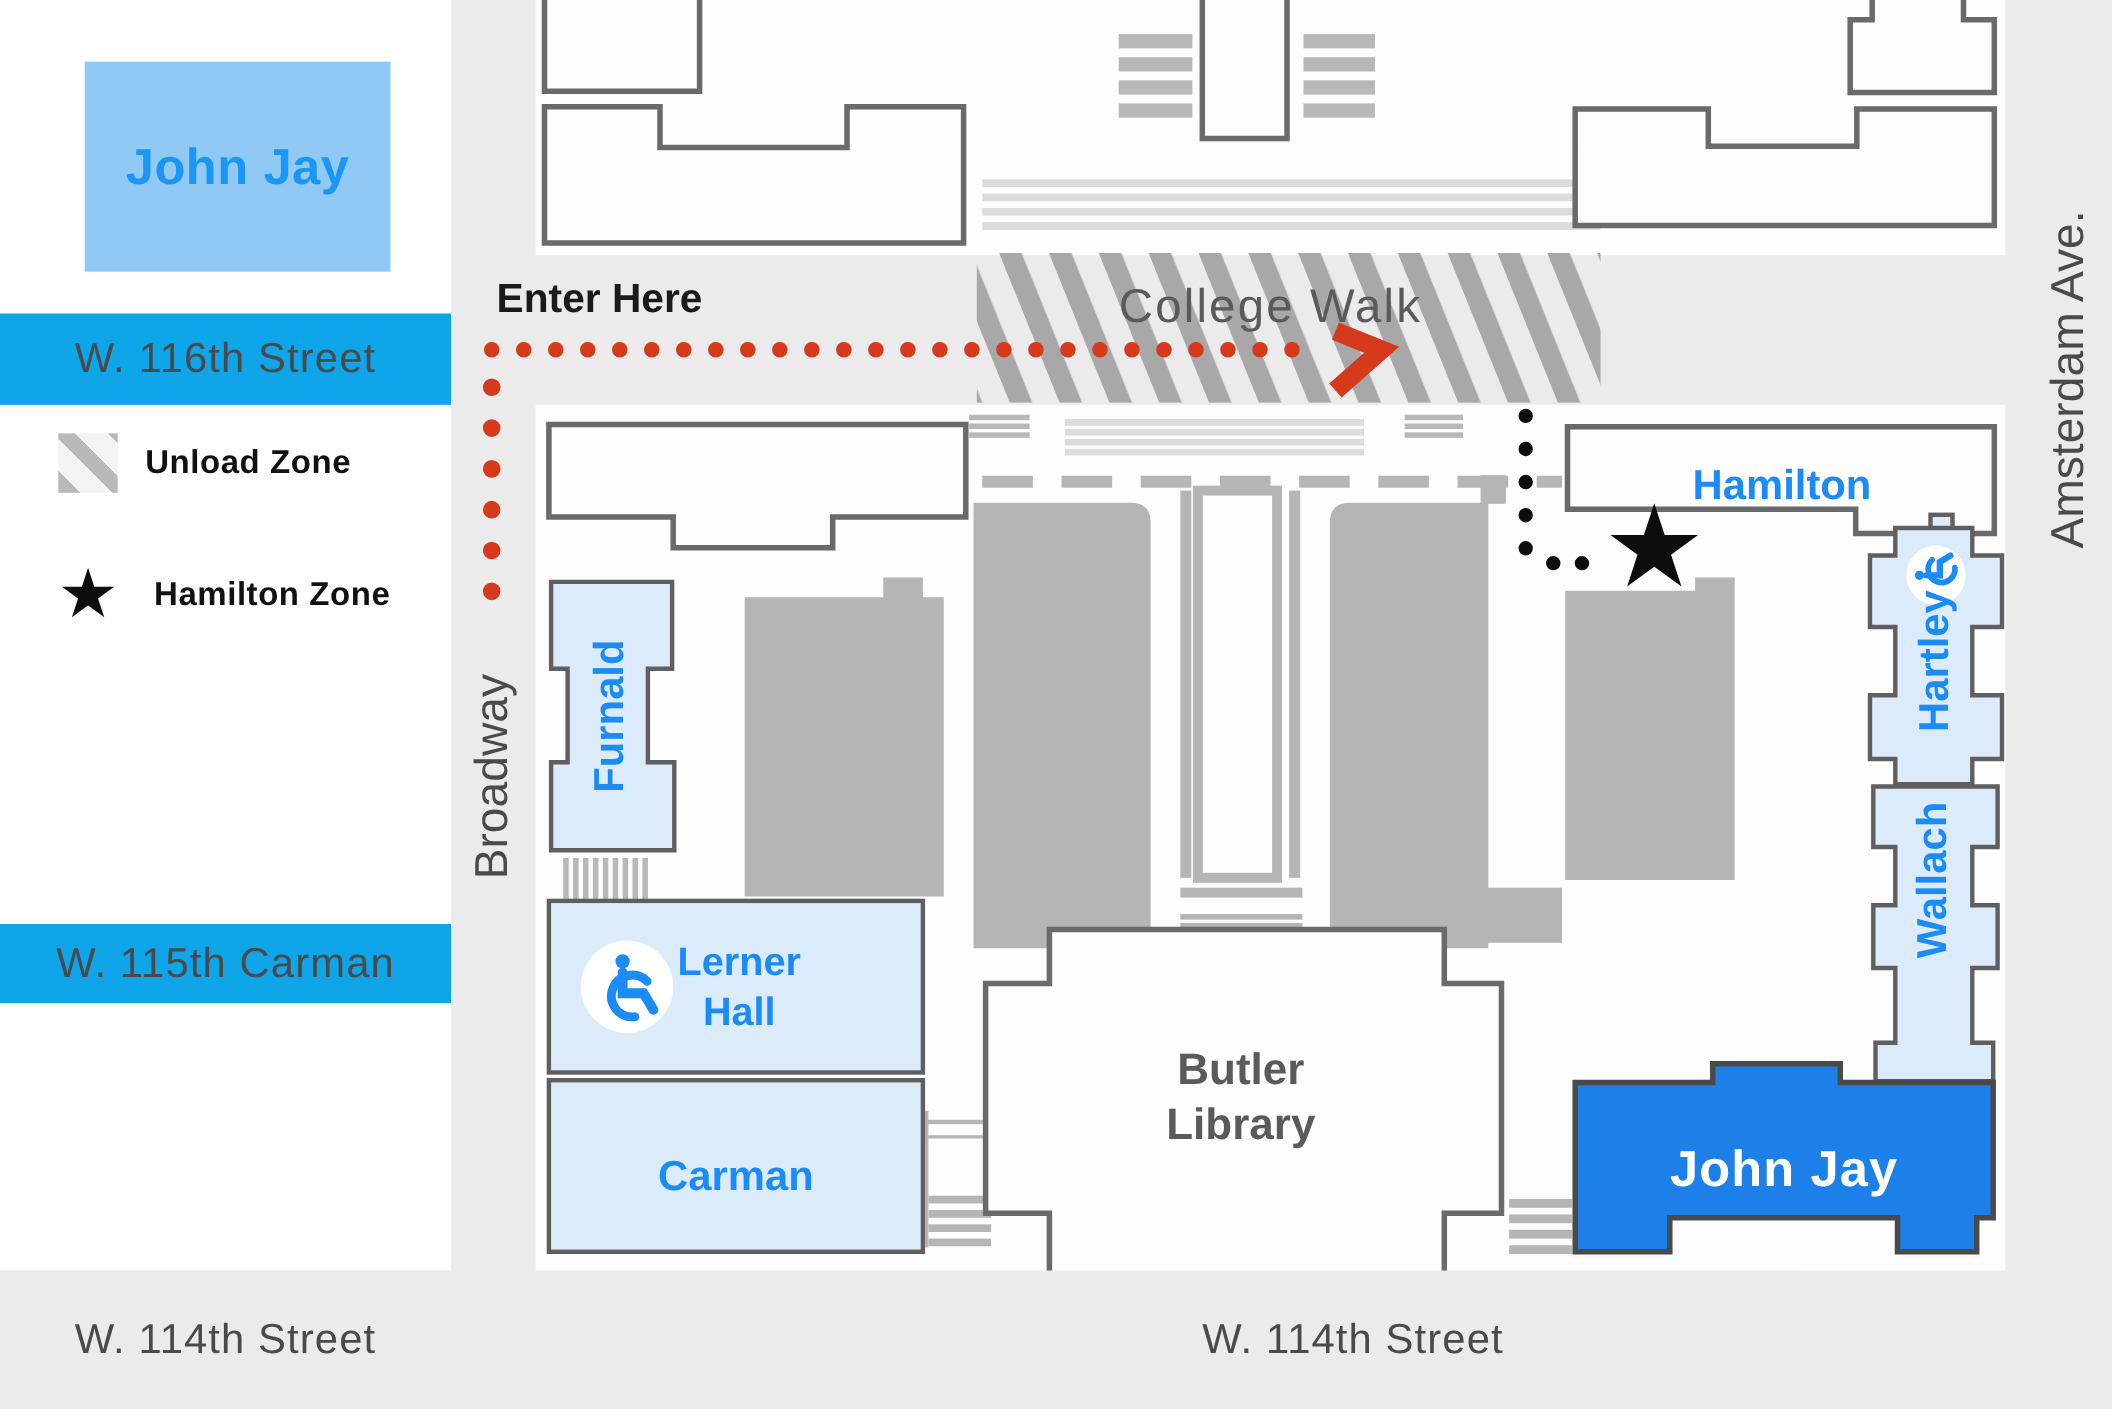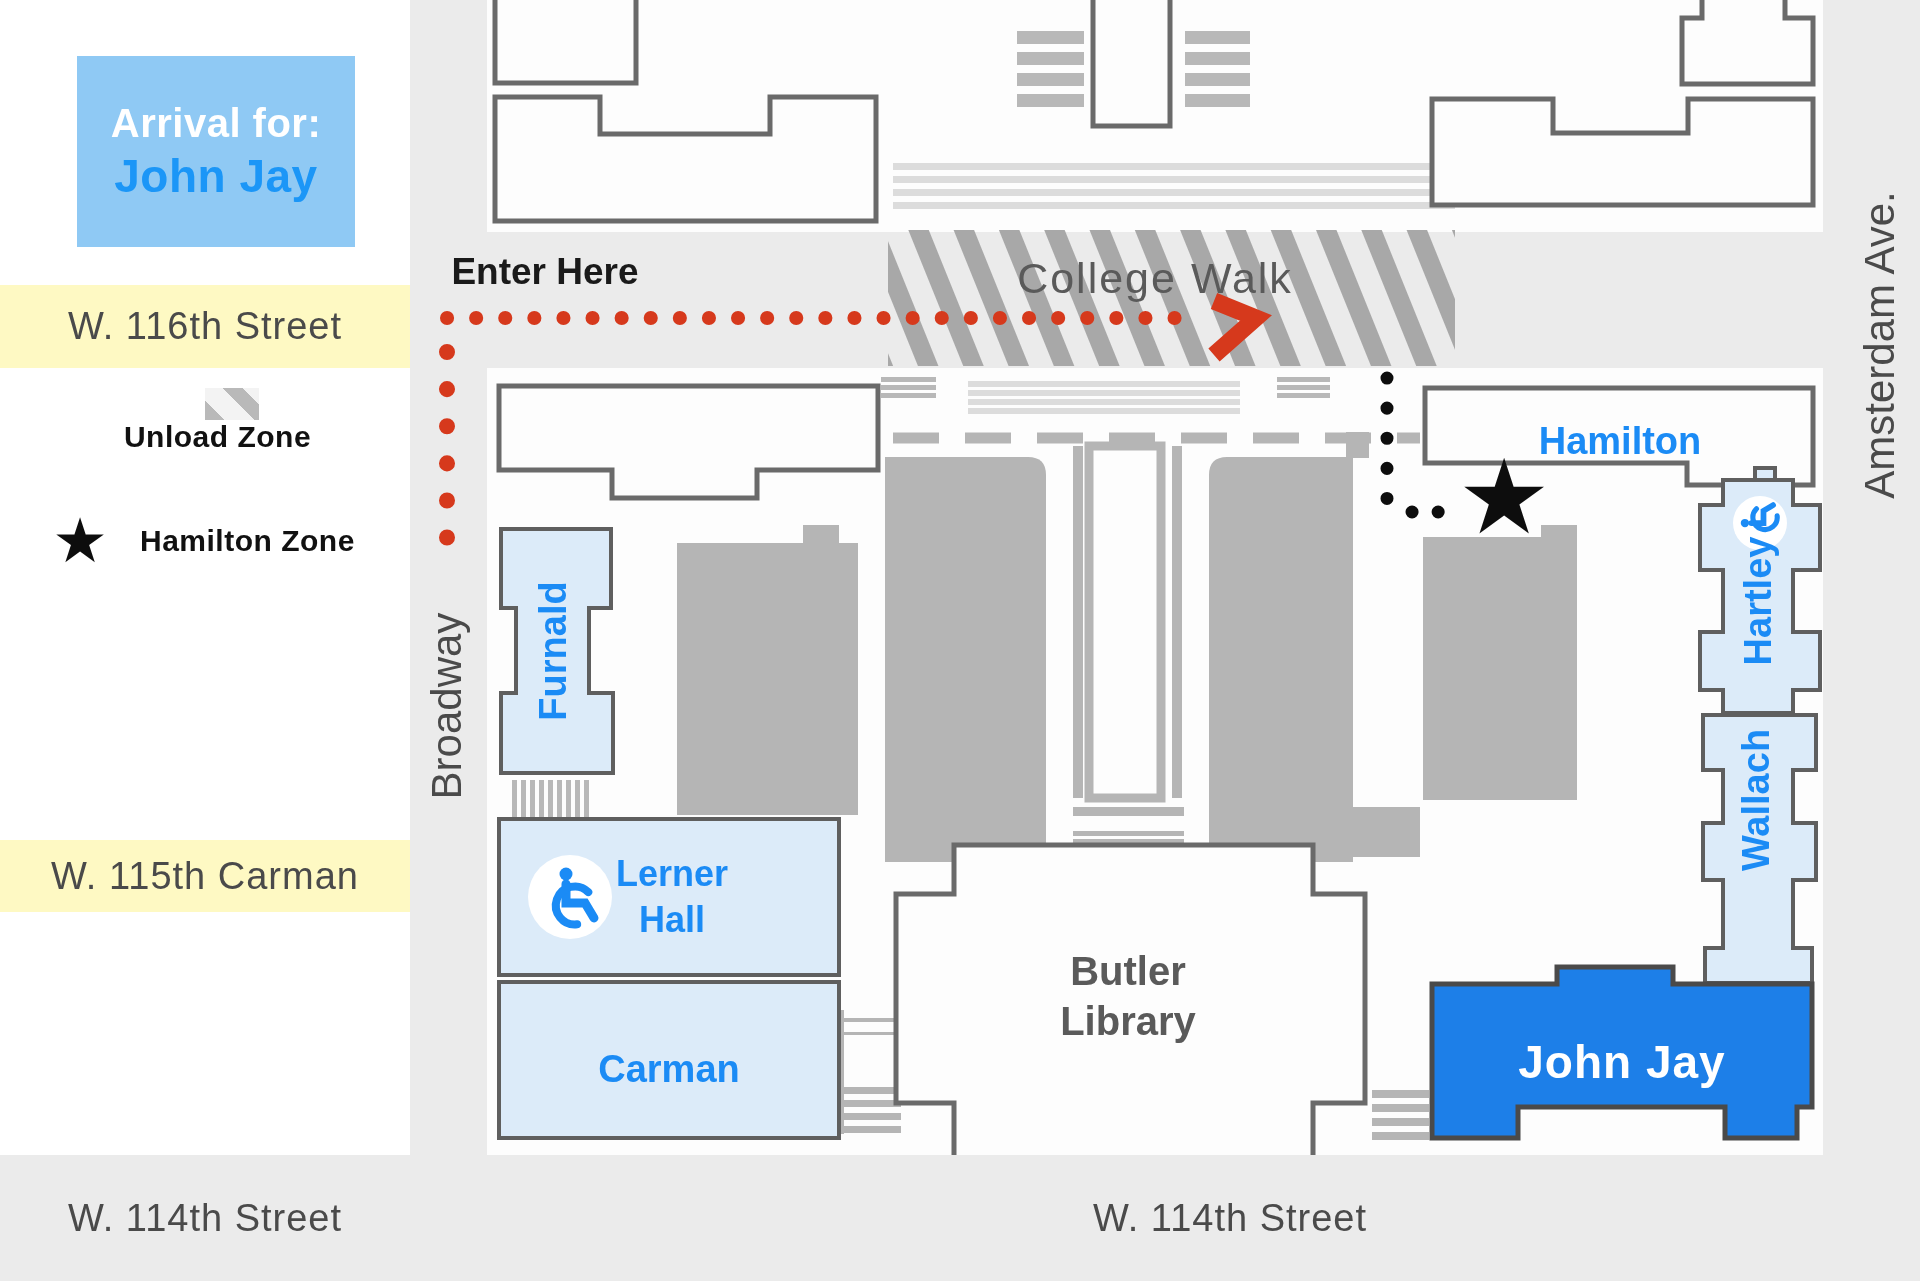--- a/index.html
+++ b/index.html
@@ -6,26 +6,26 @@
   *{box-sizing:border-box;font-family:"Liberation Sans","DejaVu Sans",sans-serif;}
   .stage{position:relative;width:1920px;height:1281px;background:#ebebeb;overflow:hidden;}
   svg.map{position:absolute;left:0;top:0;}
 
   
   .sidebar{position:absolute;left:0;top:0;width:410px;height:1155px;background:#ffffff;}
   .arrival-box{position:absolute;left:77px;top:56px;width:278px;height:191px;background:#8fc9f4;
     display:flex;flex-direction:column;align-items:center;justify-content:center;line-height:1.25;}
   .arrival-line1{font-size:40px;font-weight:bold;color:#ffffff;letter-spacing:.5px;}
   .arrival-line2{font-size:46px;font-weight:bold;color:#1b96f7;letter-spacing:.5px;}
-  .street-band{position:absolute;left:0;width:410px;background:#fef9c3;display:flex;align-items:center;justify-content:center;}
+  .street-band{position:absolute;left:0;width:410px;background:#0ea5e9;display:flex;align-items:center;justify-content:center;}
   .band-116{top:285px;height:83px;}
   .band-115{top:840px;height:72px;}
   .street-label{font-size:38px;color:#4a4a4a;letter-spacing:1px;white-space:nowrap;}
   .legend-row{position:absolute;left:0;width:410px;display:flex;align-items:center;}
-  .legend-unload{top:388px;height:66px;flex-direction:column;}
+  .legend-unload{top:388px;height:66px;}
   .legend-tent{top:505px;height:72px;}
   .legend-swatch{width:54px;height:54px;margin-left:53px;
     background:repeating-linear-gradient(45deg,#b9b9b9 0 14px,#f3f3f3 14px 35px);}
   .legend-star{width:70px;margin-left:45px;font-size:62px;color:#0d0d0d;line-height:60px;text-align:center;}
   .legend-label{margin-left:25px;font-size:30px;font-weight:bold;color:#111111;letter-spacing:.5px;}
 
   
   .band-114{position:absolute;left:0;top:1155px;width:1640px;height:126px;background:#ebebeb;}
   .w114-left{position:absolute;left:0;top:42px;width:410px;text-align:center;}
   .w114-map{position:absolute;left:1020px;top:42px;width:420px;text-align:center;}
@@ -189,21 +189,20 @@
     <text x="669" y="1082" font-size="38" font-weight="bold" fill="#1b8bf5" text-anchor="middle">Carman</text>
     <text x="1128" y="985" font-size="40" font-weight="bold" fill="#5a5a5a" text-anchor="middle">Butler</text>
     <text x="1128" y="1035" font-size="40" font-weight="bold" fill="#5a5a5a" text-anchor="middle">Library</text>
     <text x="1622" y="1078" font-size="46" font-weight="bold" fill="#ffffff" text-anchor="middle" letter-spacing="1">John Jay</text>
     <text x="447" y="706" font-size="42" fill="#4a4a4a" text-anchor="middle" transform="rotate(-90 447 706)" dy="14">Broadway</text>
     <text x="1880" y="345" font-size="42" fill="#4a4a4a" text-anchor="middle" transform="rotate(-90 1880 345)" dy="14">Amsterdam Ave.</text>
   </svg>
 
   <div class="sidebar">
     <div class="arrival-box">
-      <div class="arrival-line1">Arrival for:</div>
       <div class="arrival-line2">John Jay</div>
     </div>
 
     <div class="street-band band-116">
       <span class="street-label">W. 116th Street</span>
     </div>
 
     <div class="legend-row legend-unload">
       <div class="legend-swatch"></div>
       <div class="legend-label">Unload Zone</div>

